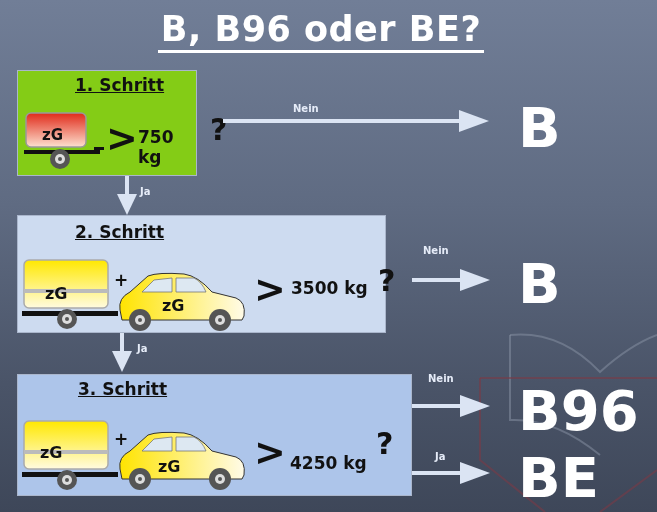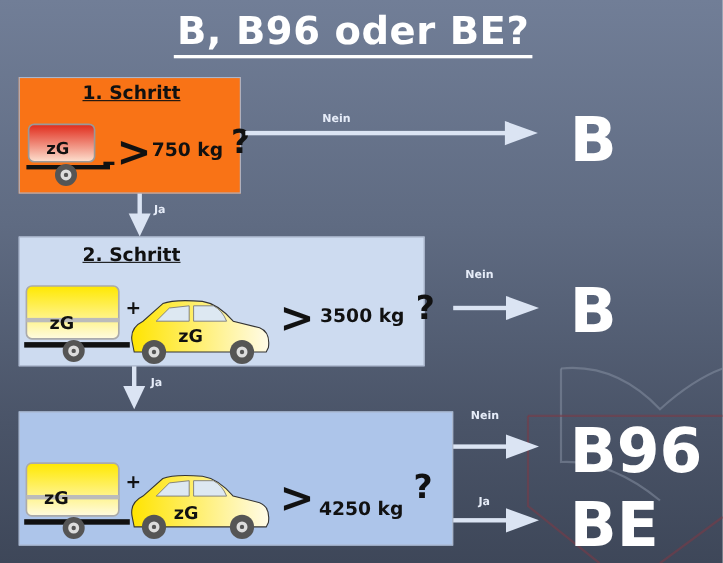--- a/index.html
+++ b/index.html
@@ -2,21 +2,21 @@
 <html><head>
 <meta charset="utf-8">
 <style>
   html,body{margin:0;padding:0;}
   body{width:657px;height:512px;overflow:hidden;position:relative;
     background:linear-gradient(180deg,#717e97 0%,#5f6b82 40%,#4a5468 75%,#3e4759 100%);
     font-family:"DejaVu Sans","Liberation Sans",sans-serif;}
   .title{position:absolute;left:158px;top:8px;width:326px;text-align:center;color:#fff;
     font-weight:bold;font-size:35px;letter-spacing:0.5px;border-bottom:3px solid #fff;line-height:42px;padding-bottom:0;}
   .box{position:absolute;border:1px solid #aab6cc;box-sizing:border-box;}
-  .box1{left:17px;top:70px;width:202px;height:106px;background:#f97316;}
+  .box1{left:17px;top:70px;width:180px;height:106px;background:#84cc16;}
   .box2{left:17px;top:215px;width:369px;height:118px;background:#cddbf0;}
   .box3{left:17px;top:374px;width:395px;height:122px;background:#adc5ea;}
   .step{position:absolute;font-weight:bold;font-size:17px;color:#111;text-decoration:underline;}
   .gt{position:absolute;font-weight:bold;font-size:38px;color:#111;line-height:38px;}
   .kg{position:absolute;font-weight:bold;font-size:17px;color:#111;}
   .q{position:absolute;font-weight:bold;font-size:30px;color:#111;line-height:30px;}
   .plus{position:absolute;font-weight:bold;font-size:17px;color:#111;}
   .lbl{position:absolute;color:#e6ecf8;font-weight:bold;font-size:10px;}
   .result{position:absolute;color:#fff;font-weight:bold;font-size:56px;line-height:56px;}
   svg{position:absolute;overflow:visible;}
@@ -117,20 +117,21 @@
 <div class="lbl" style="left:423px;top:245px;">Nein</div>
 <div class="result" style="left:518px;top:256px;">B</div>
 
 <svg width="20" height="40" style="left:112px;top:333px;">
   <rect x="8" y="0" width="4" height="22" fill="#dbe4f3"></rect>
   <polygon points="0,18 20,18 10,39" fill="#dbe4f3"></polygon>
 </svg>
 <div class="lbl" style="left:137px;top:343px;">Ja</div>
 
 <div class="box box3">
+  <div class="step" style="left:60px;top:4px;">3. Schritt</div>
   <svg width="100" height="70" style="left:4px;top:46px;">
     <defs>
         <linearGradient id="gy2" x1="0" y1="0" x2="0" y2="1">
           <stop offset="0" stop-color="#ffe800"></stop>
           <stop offset="1" stop-color="#fffbe0"></stop>
         </linearGradient>
       </defs>
     <rect x="2" y="0" width="84" height="48" rx="5" fill="url(#gy2)" stroke="#aaa" stroke-width="1.5"></rect>
     <rect x="2" y="29" width="84" height="4" fill="#bbb"></rect>
     <rect x="0" y="51" width="96" height="5" fill="#111"></rect>

